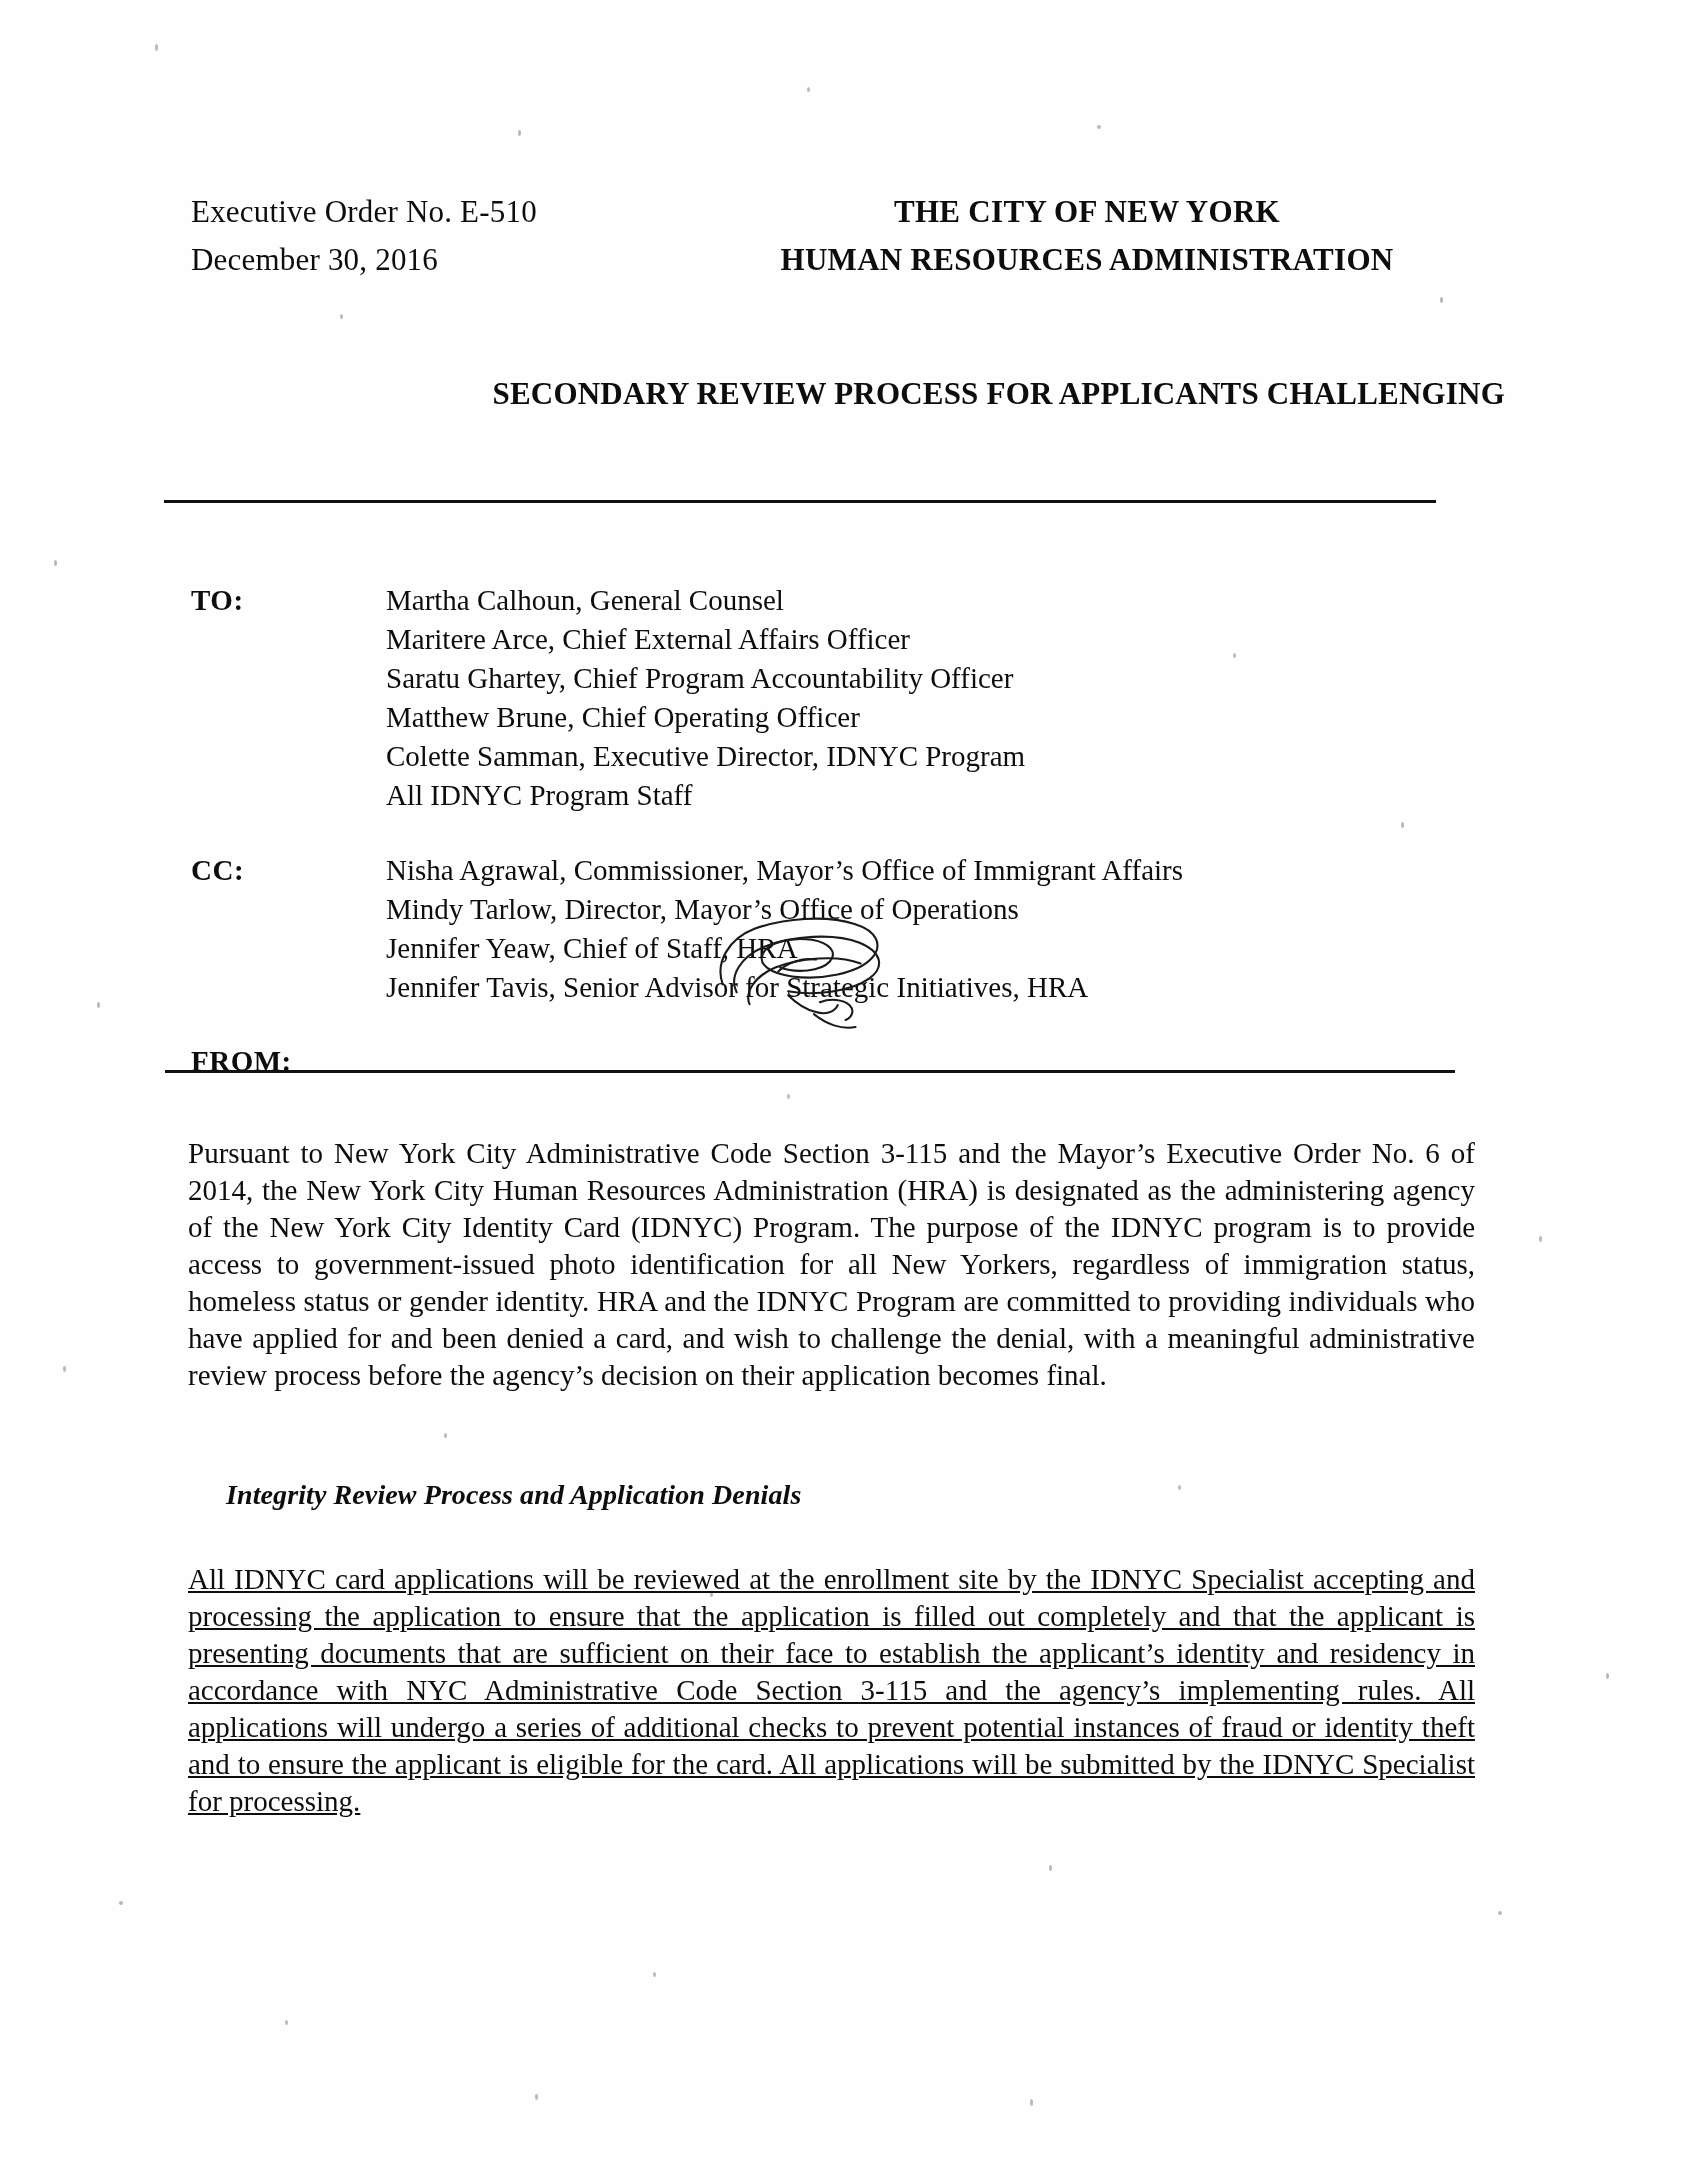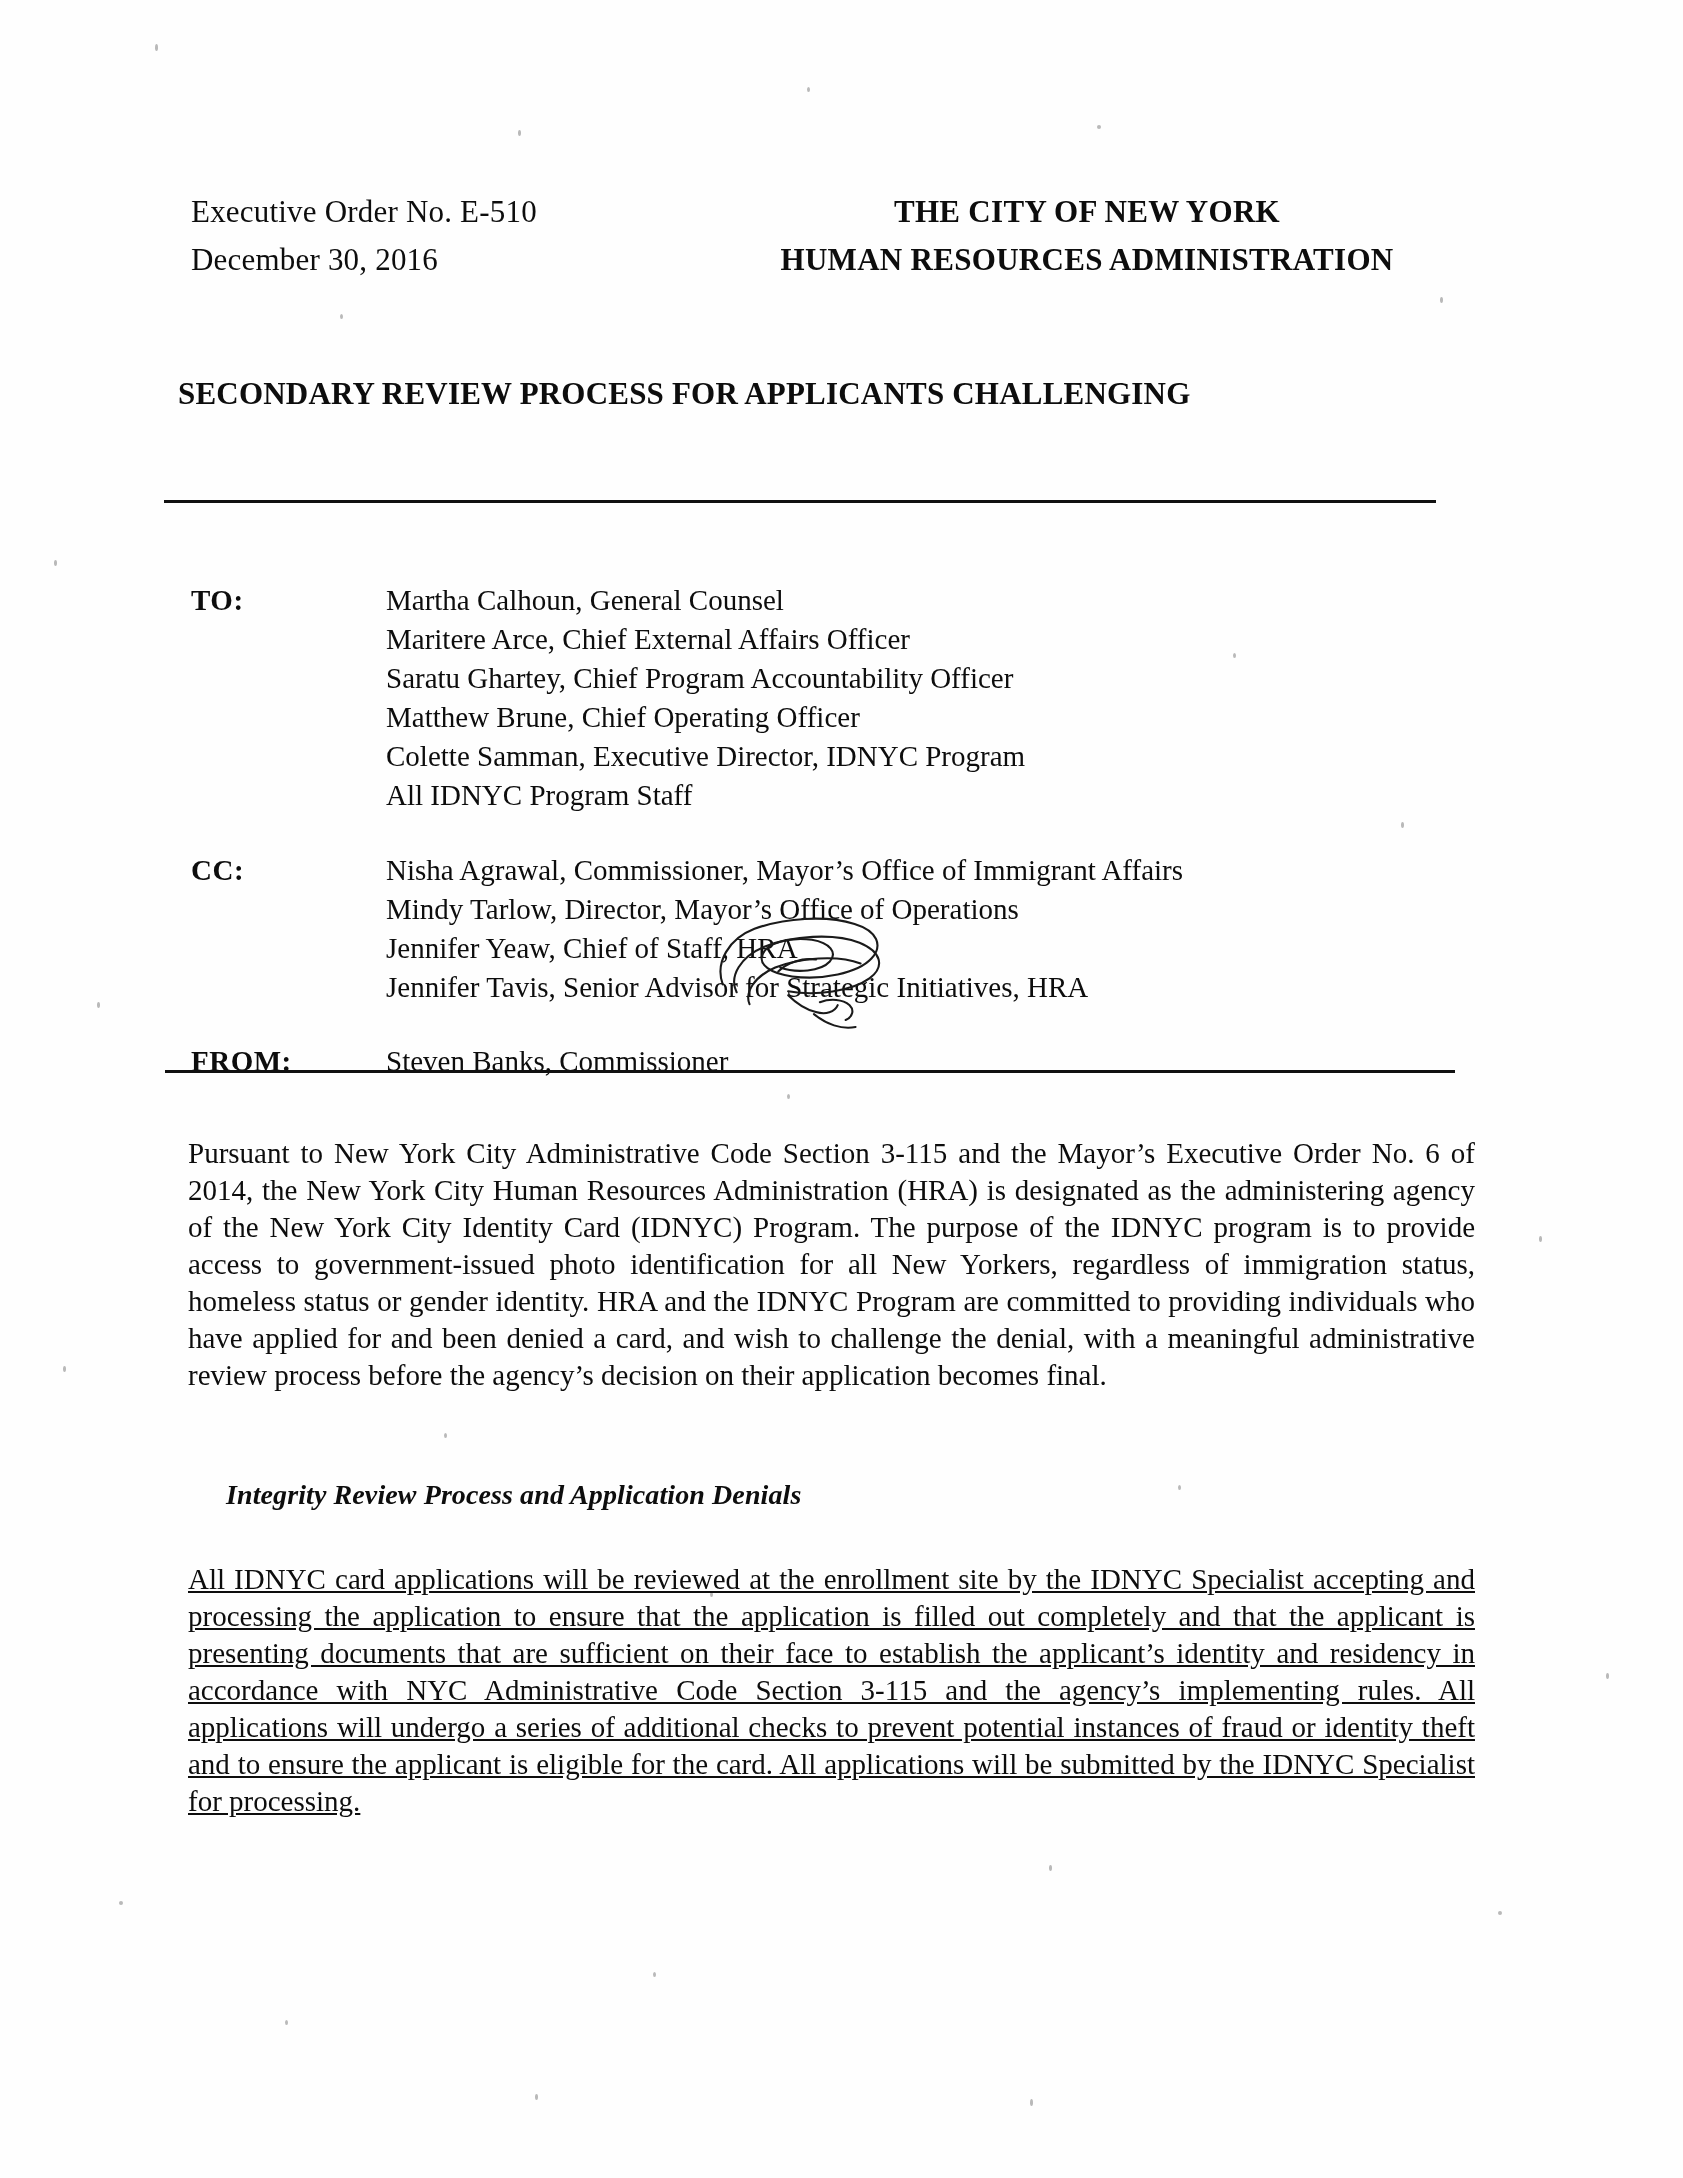--- a/index.html
+++ b/index.html
@@ -57,21 +57,21 @@
 
   .hr-line1 { white-space: nowrap; }
   .hr-line2 { white-space: nowrap; }
 
   
   .doc-title {
     position: absolute;
     left: 178px;
     top: 371px;
     width: 1327px;
-    text-align: left;
+    text-align: right;
     font-weight: bold;
     font-size: 31px;
     line-height: 45px;
     letter-spacing: 0.2px;
   }
 
   
   .rule {
     position: absolute;
     height: 3px;
@@ -220,23 +220,20 @@
         <div>Mindy Tarlow, Director, Mayor’s Office of Operations</div>
         <div>Jennifer Yeaw, Chief of Staff, HRA</div>
         <div>Jennifer Tavis, Senior Advisor for Strategic Initiatives, HRA</div>
       </div>
     </div>
 
     <div class="gap-2"></div>
 
     <div class="addr-group">
       <div class="addr-label">FROM:</div>
-      <div class="addr-names">
-        <div>Steven Banks, Commissioner</div>
-      </div>
     </div>
 
   </div>
 
   <svg class="signature" viewBox="0 0 230 150">
     <g fill="none" stroke="#1a1a1a" stroke-width="2.1" stroke-linecap="round">
       <path d="M30,92 C22,70 36,46 62,36 C92,25 134,22 163,31 C186,38 192,53 180,66
                C166,81 130,88 100,84 C78,81 66,72 70,62 C75,50 98,44 120,47
                C138,50 146,60 138,69 C129,79 104,81 88,75"></path>
       <path d="M44,100 C36,84 48,64 72,54 C100,43 142,40 168,50 C190,59 194,74 178,86

